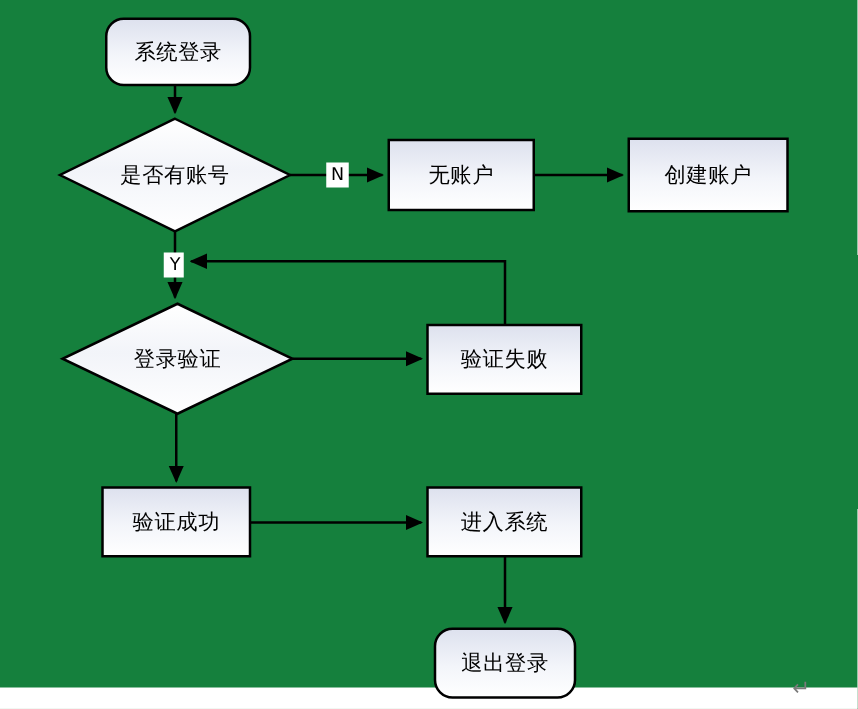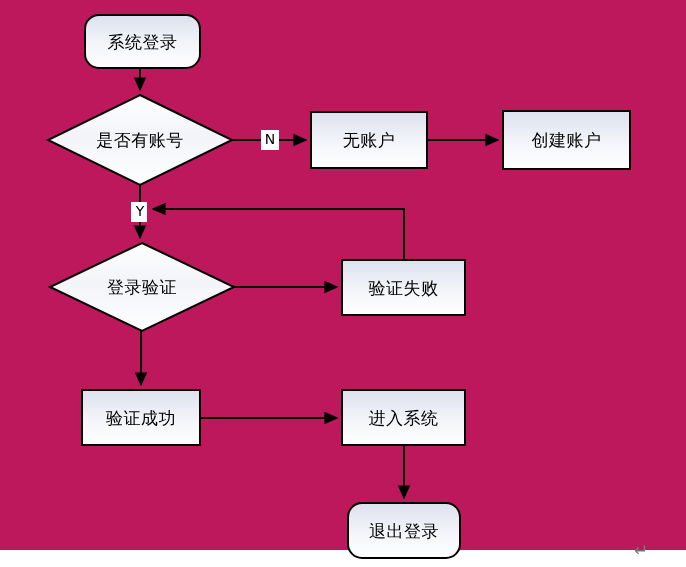--- a/index.html
+++ b/index.html
@@ -11,21 +11,21 @@
   body {
     width: 686px;
     height: 567px;
     overflow: hidden;
     font-family: "DejaVu Sans", "Liberation Sans", sans-serif;
   }
   #canvas {
     position: relative;
     width: 686px;
     height: 550px;
-    background: #be185d;
+    background: #15803d;
   }
   svg#flow {
     position: absolute;
     left: 0;
     top: 0;
     width: 686px;
     height: 567px;
     display: block;
   }
   .shape-body {

